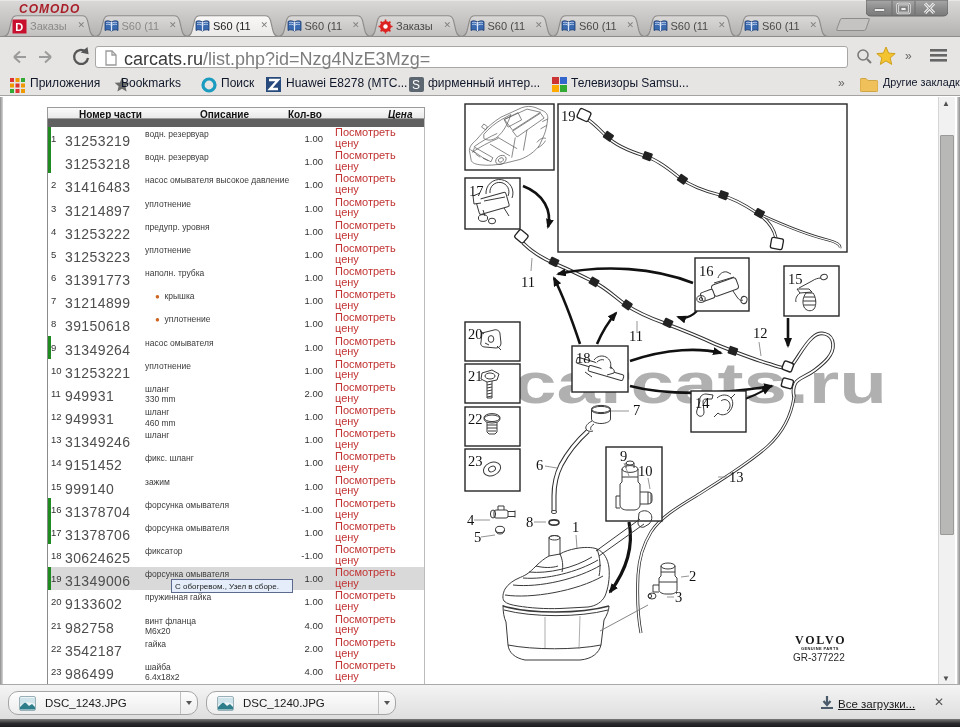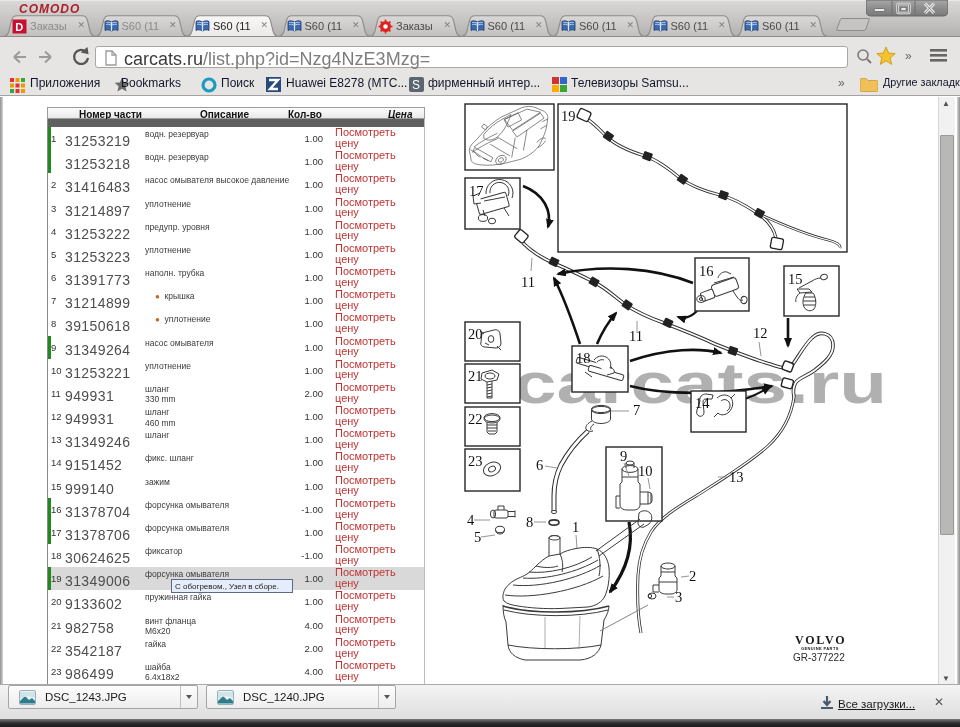--- a/index.html
+++ b/index.html
@@ -44,21 +44,21 @@
 #tleft{position:absolute;left:47px;top:119px;width:1px;height:565px;background:#8a8a8a;}
 #tright{position:absolute;left:424px;top:119px;width:1px;height:565px;background:#bbb;}
 
 #tooltip{position:absolute;left:171px;top:579px;width:122px;height:14px;background:#e4edf9;border:1px solid #5a698c;font-size:8px;color:#222;padding-left:3px;padding-top:2px;white-space:nowrap;overflow:hidden;z-index:5;}
 
 #sbar{position:absolute;left:938px;top:97px;width:17px;height:587px;background:#f1f1f1;border-left:1px solid #d5d5d5;}
 #sthumb{position:absolute;left:939.5px;top:135px;width:14px;height:400px;background:#b8b8b6;border:1px solid #9a9a98;border-radius:1px;}
 .sarr{position:absolute;left:942px;width:9px;height:9px;font-size:8px;color:#505050;}
 
 #dlbar{position:absolute;left:0;top:684px;width:960px;height:35px;background:linear-gradient(#f4f4f4,#dedede);border-top:1px solid #a9a9a9;}
-.dlbtn{position:absolute;top:0;width:190px;height:24px;background:linear-gradient(#fdfdfd,#ededed);border:1px solid #a5a5a5;border-radius:2px;}
+.dlbtn{position:absolute;top:6px;width:190px;height:24px;background:linear-gradient(#fdfdfd,#ededed);border:1px solid #a5a5a5;border-radius:10px;}
 .dlbtn .nm{position:absolute;left:36px;top:5px;font-size:11.5px;color:#1a1a1a;}
 .dlbtn .dd{position:absolute;right:0;top:0;width:17px;height:22px;border-left:1px solid #c0c0c0;}
 .dlbtn .dda{position:absolute;right:5px;top:9px;width:0;height:0;border-left:3.5px solid transparent;border-right:3.5px solid transparent;border-top:4px solid #555;}
 #alldl{position:absolute;left:838px;top:13px;font-size:11.5px;color:#1a1a1a;text-decoration:underline;}
 #dlclose{position:absolute;left:934px;top:10px;font-size:12px;color:#555;}
 #bottomstrip{position:absolute;left:0;top:719px;width:960px;height:8px;background:linear-gradient(#7a7a7a,#2a2a2c 55%,#1c1c1e);}
 </style></head>
 <body>
 
 <div id="header"></div>

